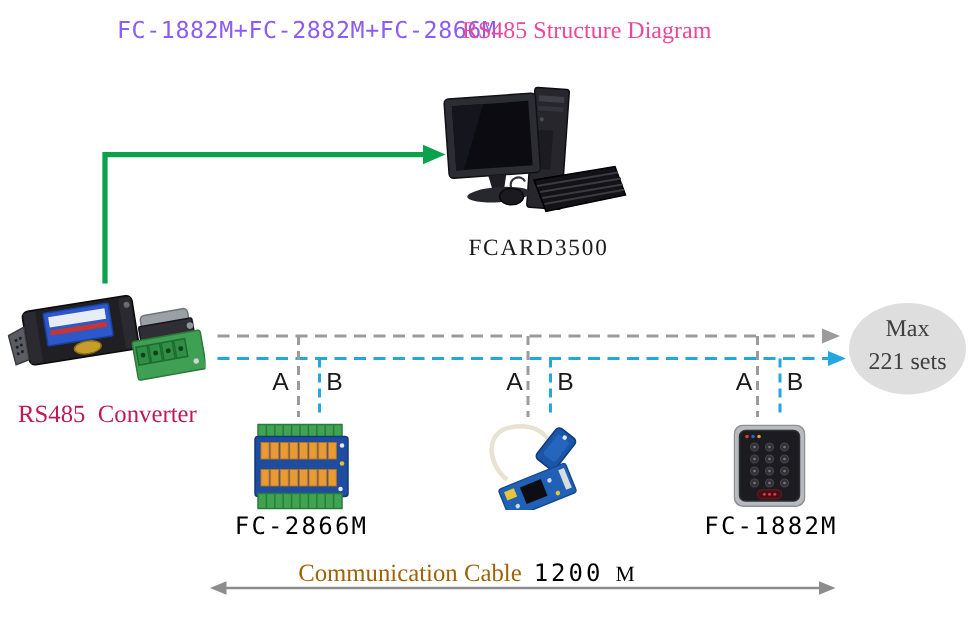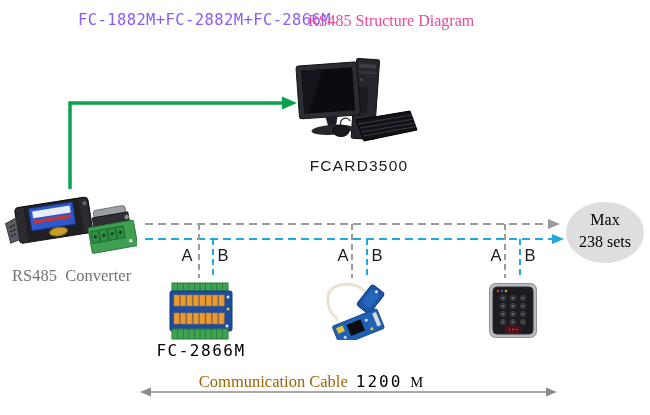--- a/index.html
+++ b/index.html
@@ -8,23 +8,23 @@
   .abs{position:absolute;}
   .mono{font-family:"DejaVu Sans Mono",monospace;}
   .serif{font-family:"Liberation Serif",serif;}
   .sans{font-family:"Liberation Sans",sans-serif;}
   .title-models{left:78px;top:11px;font-size:15.5px;letter-spacing:0.4px;font-weight:normal;color:#8b5cf6;}
   .title-sub{left:308px;top:12px;font-size:16px;color:#ec4899;}
   .overlay{position:absolute;left:0;top:0;}
   .lbl-center{transform:translateX(-50%);white-space:nowrap;}
   .ab-label{font-size:16.5px;color:#1a1a1a;top:246px;}
   .dev-label{font-size:16px;letter-spacing:1.5px;top:341px;color:#000;text-align:center;}
-  .fcard-label{left:359px;top:157px;font-size:15.5px;letter-spacing:1.2px;color:#1a1a1a;}
-  .conv-label{left:12px;top:266px;font-size:16.5px;white-space:pre;color:#737373;}
-  .max-text{left:566px;top:209px;width:78px;text-align:center;font-size:16px;line-height:1.35;color:#000000;}
+  .fcard-label{left:359px;top:157px;font-size:15.5px;letter-spacing:1.2px;color:#1a1a1a;font-family:Liberation Serif, serif;}
+  .conv-label{left:12px;top:266px;font-size:16.5px;white-space:pre;color:#be185d;}
+  .max-text{left:566px;top:209px;width:78px;text-align:center;font-size:16px;line-height:1.35;color:#404040;}
   .cable-label{left:311px;top:372px;display:flex;gap:8px;align-items:baseline;transform:translateX(-50%);}
   .cable-prefix{font-size:16.5px;color:#a16207;}
   .cable-len{font-size:16px;letter-spacing:2px;color:#000;}
   .cable-unit{font-size:14.5px;color:#000;}
 </style>
 </head>
 <body>
 
 <div class="stage">
 
@@ -124,21 +124,21 @@
 
   <span class="abs sans ab-label lbl-center" style="left:187px;">A</span>
   <span class="abs sans ab-label lbl-center" style="left:223px;">B</span>
   <span class="abs sans ab-label lbl-center" style="left:343px;">A</span>
   <span class="abs sans ab-label lbl-center" style="left:377px;">B</span>
   <span class="abs sans ab-label lbl-center" style="left:496px;">A</span>
   <span class="abs sans ab-label lbl-center" style="left:530px;">B</span>
 
   <div class="abs serif max-text">
     <div>Max</div>
-    <div>238 sets</div>
+    <div>221 sets</div>
   </div>
 
   <svg class="abs" style="left:167px;top:282px;" width="68" height="58" viewBox="0 0 68 58">
     <rect x="5" y="1" width="56" height="10" fill="#3fa352" stroke="#2a7c3b"></rect>
     <path d="M10.6 1v10 M16.2 1v10 M21.8 1v10 M27.4 1v10 M33 1v10 M38.6 1v10 M44.2 1v10 M49.8 1v10 M55.4 1v10" stroke="#2a7c3b" stroke-width="1"></path>
     <rect x="3" y="9" width="62" height="40" rx="2" fill="#1e4da0" stroke="#123a7e"></rect>
     <g fill="#e89a35" stroke="#b8731f" stroke-width="0.6">
       <rect x="7" y="13" width="5.4" height="11"></rect>
         <rect x="13.4" y="13" width="5.4" height="11"></rect>
       <rect x="19.8" y="13" width="5.4" height="11"></rect>
@@ -216,20 +216,21 @@
         <circle cx="34" cy="31" r="0.9"></circle>
       <circle cx="14" cy="39" r="0.9"></circle>
         <circle cx="24" cy="39" r="0.9"></circle>
         <circle cx="34" cy="39" r="0.9"></circle>
     </g>
     <rect x="16" y="43.5" width="16" height="6" rx="3" fill="#461016" stroke="#5a1a20"></rect>
     <circle cx="20.5" cy="46.5" r="1" fill="#d8394a"></circle>
     <circle cx="24" cy="46.5" r="1" fill="#d8394a"></circle>
     <circle cx="27.5" cy="46.5" r="1" fill="#d8394a"></circle>
   </svg>
+  <span class="abs mono dev-label lbl-center" style="left:514px;">FC-1882M</span>
 
   <div class="abs cable-label">
     <span class="serif cable-prefix">Communication Cable</span>
     <span class="mono cable-len">1200</span>
     <span class="serif cable-unit">M</span>
   </div>
 
 </div>
 
 </body></html>

